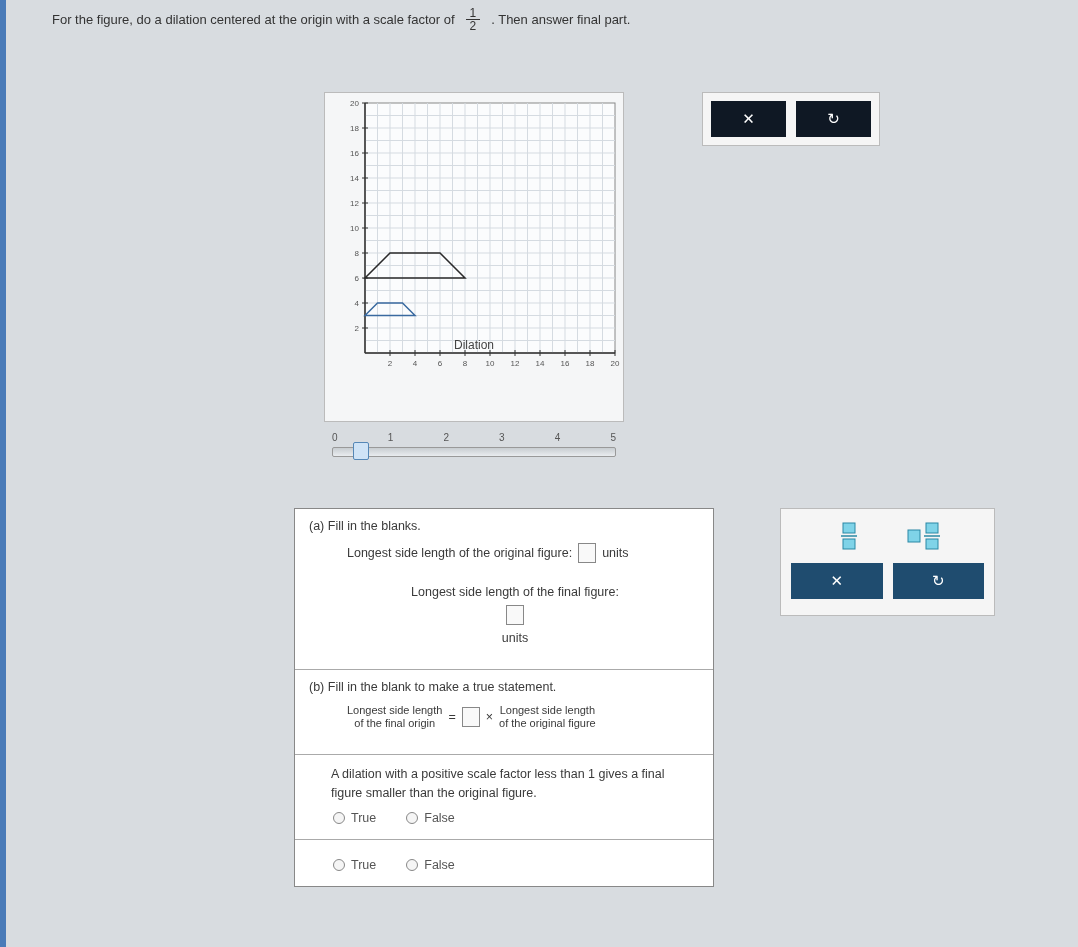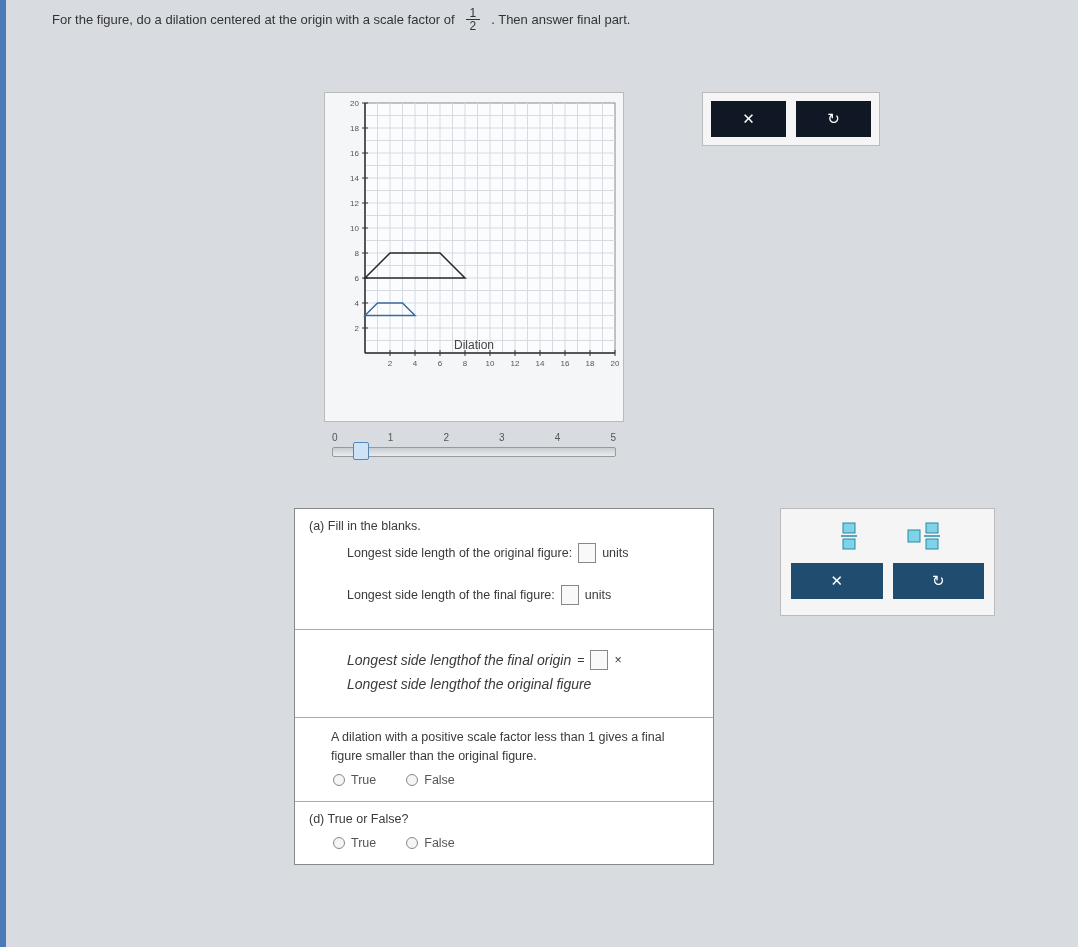--- a/index.html
+++ b/index.html
@@ -126,24 +126,24 @@
   .line { margin: 10px 16px; display: flex; align-items: center; flex-wrap: wrap; gap: 6px; }
   .blank-box {
     display: inline-block;
     width: 18px; height: 20px;
     border: 1px solid #888;
     background: #f9f9f9;
     vertical-align: middle;
   }
   .frac-stack {
     display: inline-flex;
+    flex-direction: column;
     align-items: center;
     line-height: 1.2;
-    font-size: 14px;
-    font-style: italic;
+    font-size: 11px;
   }
   .radio-row { display: flex; gap: 30px; padding-left: 24px; margin-top: 8px; }
   .radio-item { display: flex; align-items: center; gap: 6px; color: #555; }
   .radio-circle {
     width: 12px; height: 12px;
     border: 1px solid #888;
     border-radius: 50%;
     background: #f5f5f5;
   }
 
@@ -314,29 +314,30 @@
 
 <div class="answer-box">
   <div class="part">
     <div class="part-label">(a)  Fill in the blanks.</div>
     <div class="indent">
       <div class="line">
         <span>Longest side length of the original figure:</span>
         <span class="blank-box"></span>
         <span>units</span>
       </div>
-      <div class="line" style="margin-top:22px;">
+      <div class="line" style="margin-top:22px;flex-direction:column;">
         <span>Longest side length of the final figure:</span>
         <span class="blank-box"></span>
         <span>units</span>
       </div>
     </div>
   </div>
 
   <div class="part">
+    <div class="part-label">(b)  Fill in the blank to make a true statement.</div>
     <div class="indent line">
       <span class="frac-stack">
         <span>Longest side length</span>
         <span>of the final origin</span>
       </span>
       <span>=</span>
       <span class="blank-box"></span>
       <span>×</span>
       <span class="frac-stack">
         <span>Longest side length</span>
@@ -353,21 +354,20 @@
         <span>True</span>
       </div>
       <div class="radio-item">
         <span class="radio-circle"></span>
         <span>False</span>
       </div>
     </div>
   </div>
 
   <div class="part">
-    <div class="part-label">(d)  True or False?</div>
     <div class="radio-row">
       <div class="radio-item">
         <span class="radio-circle"></span>
         <span>True</span>
       </div>
       <div class="radio-item">
         <span class="radio-circle"></span>
         <span>False</span>
       </div>
     </div>

